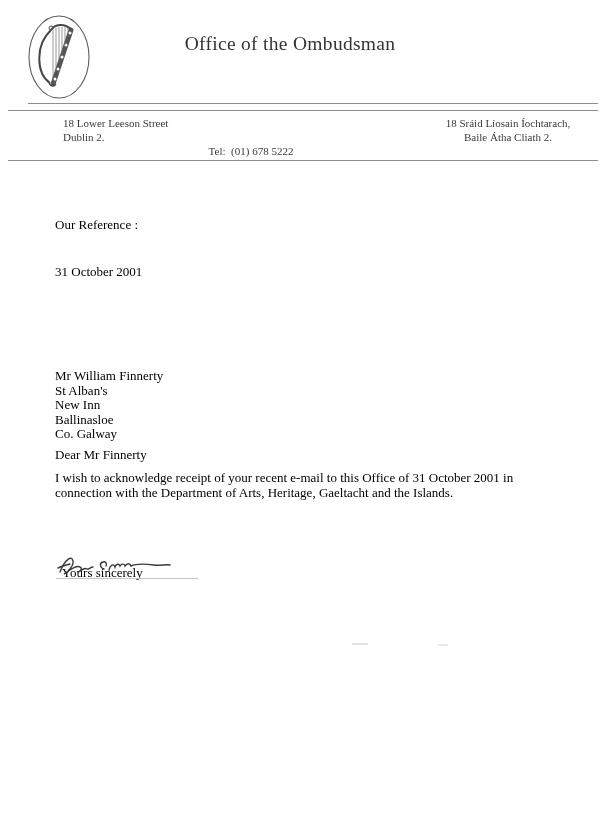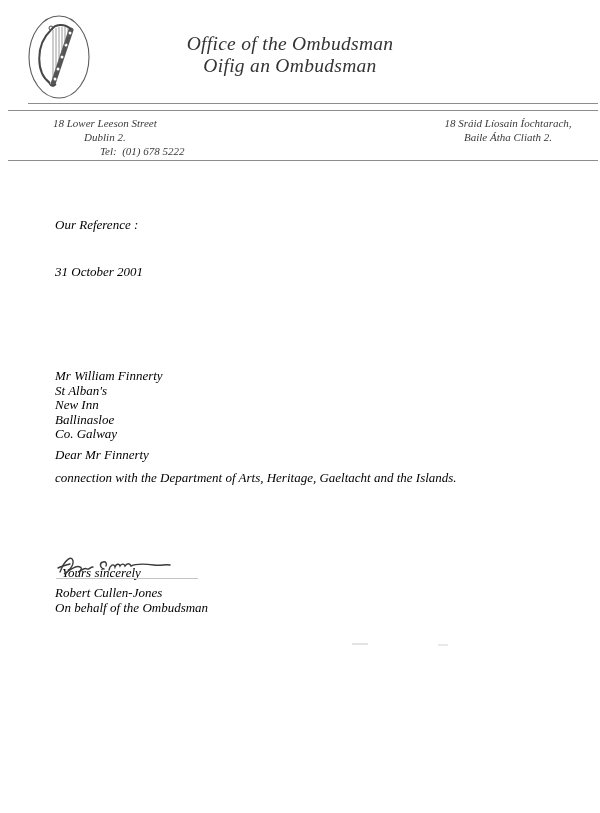--- a/index.html
+++ b/index.html
@@ -2,33 +2,32 @@
 <html><head>
 <meta charset="utf-8">
 <style>
   * { margin:0; padding:0; box-sizing:border-box; }
   html,body { background:#d7d7d7; }
   .page {
     position:relative; width:600px; height:813px; margin:0 auto;
     background:#ffffff; overflow:hidden;
     font-family:"Liberation Serif","DejaVu Serif",serif;
     color:#262626;
-    font-style:italic;
   }
   .abs { position:absolute; }
   .logo { left:26px; top:13px; }
   .title-block { left:0; top:33px; width:580px; text-align:center;
     font-size:19.5px; line-height:22px; color:#343434; letter-spacing:0.3px; }
   .rule { background:#8d8d8d; height:1px; }
   .rule-top-a { left:28px; top:103px; width:570px; }
   .rule-top-b { left:8px;  top:110px; width:590px; }
   .rule-mid   { left:8px;  top:160px; width:590px; }
   .addr { font-size:11px; line-height:14px; color:#3a3a3a; }
-  .addr-left  { left:53px;  top:116px; text-align:center; }
-  .contact    { left:100px; top:116px; width:302px; white-space:pre; }
+  .addr-left  { left:63px;  top:116px; text-align:left; }
+  .contact    { left:100px; top:116px; width:302px; text-align:center; white-space:pre; }
   .addr-right { left:418px; top:116px; width:180px; text-align:center; }
   .body-text { font-size:13px; color:#000000; }
   .ref        { left:55px; top:217px; }
   .date       { left:55px; top:264px; }
   .recipient  { left:55px; top:324px; line-height:14.6px;margin-top:45px; }
   .salutation { left:55px; top:447px; }
   .paragraph  { left:55px; top:470px; width:505px; line-height:15px; }
   .closing    { left:62px; top:529px;margin-top:36px; }
   .sig-svg    { left:56px; top:553px; }
   .sig-line   { left:56px; top:578px; width:142px; height:1px; background:#c4c4c4; }
@@ -64,21 +63,20 @@
 
       <path d="M24,70 C10,60 9,32 25,17" fill="none" stroke="#474747" stroke-width="2"></path>
       <path d="M25,17 C29,11 38,10 45,16" fill="none" stroke="#474747" stroke-width="2"></path>
       <path d="M23,70 C25,74 28,74 30,71" fill="none" stroke="#474747" stroke-width="1.4"></path>
       <circle cx="25" cy="15" r="2" fill="none" stroke="#474747" stroke-width="1"></circle>
     </svg>
   </div>
 
   <div class="abs title-block">
     <div>Office of the Ombudsman</div>
-    <div>Oifig an Ombudsman</div>
   </div>
 
   <div class="abs rule rule-top-a"></div>
   <div class="abs rule rule-top-b"></div>
 
   <div class="abs addr addr-left">
     <div>18 Lower Leeson Street</div>
     <div>Dublin 2.</div>
   </div>
   <div class="abs addr contact">
@@ -98,38 +96,35 @@
     <div>Mr William Finnerty</div>
     <div>St Alban's</div>
     <div>New Inn</div>
     <div>Ballinasloe</div>
     <div>Co. Galway</div>
   </div>
 
   <div class="abs body-text salutation">Dear Mr Finnerty</div>
 
   <div class="abs body-text paragraph">
+    <div>I wish to acknowledge receipt of your recent e-mail to this Office of 31 October 2001 in</div>
     <div>connection with the Department of Arts, Heritage, Gaeltacht and the Islands.</div>
   </div>
 
   <div class="abs body-text closing">Yours sincerely</div>
 
   <div class="abs sig-svg">
     <svg width="120" height="26" viewBox="0 0 120 26">
       <g fill="none" stroke="#3a3a3a" stroke-width="1.4" stroke-linecap="round">
         <path d="M4,19 C9,6 16,2 17,8 C18,13 11,20 8,21 C14,17 20,12 24,14 C27,15 24,19 22,19 C25,18 28,14 31,16 C33,17 34,14 37,14"></path>
         <path d="M2,15 C6,13 10,12 14,11"></path>
         <path d="M48,16 C44,15 43,10 47,9 C50,8 51,11 50,13"></path>
         <path d="M53,17 C54,12 58,10 59,14 C60,11 63,10 64,13 C65,11 68,10 69,13 C71,10 74,10 75,13 C79,11 90,11 98,12 C104,13 110,11 114,12"></path>
       </g>
     </svg>
   </div>
   <div class="abs sig-line"></div>
 
-  <div class="abs body-text signatory">
-    <div>Robert Cullen-Jones</div>
-    <div>On behalf of the Ombudsman</div>
-  </div>
 
   <div class="artifact artifact-1"></div>
   <div class="artifact artifact-2"></div>
 
 </div>
 
 </body></html>

